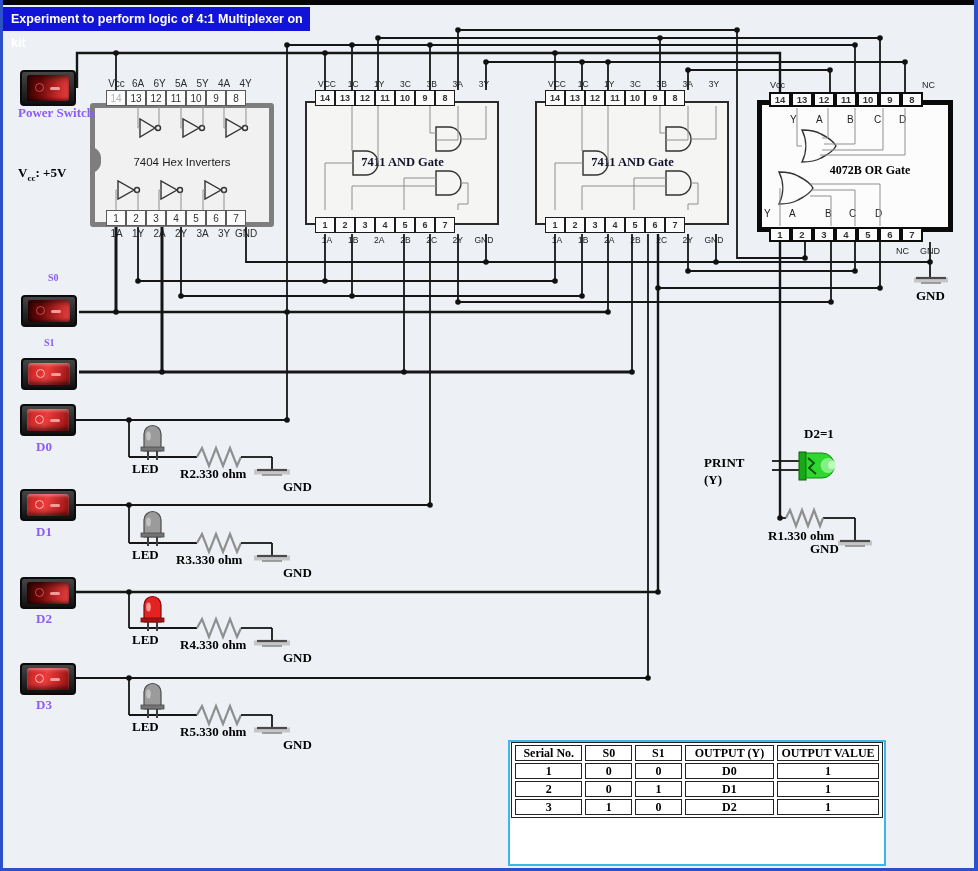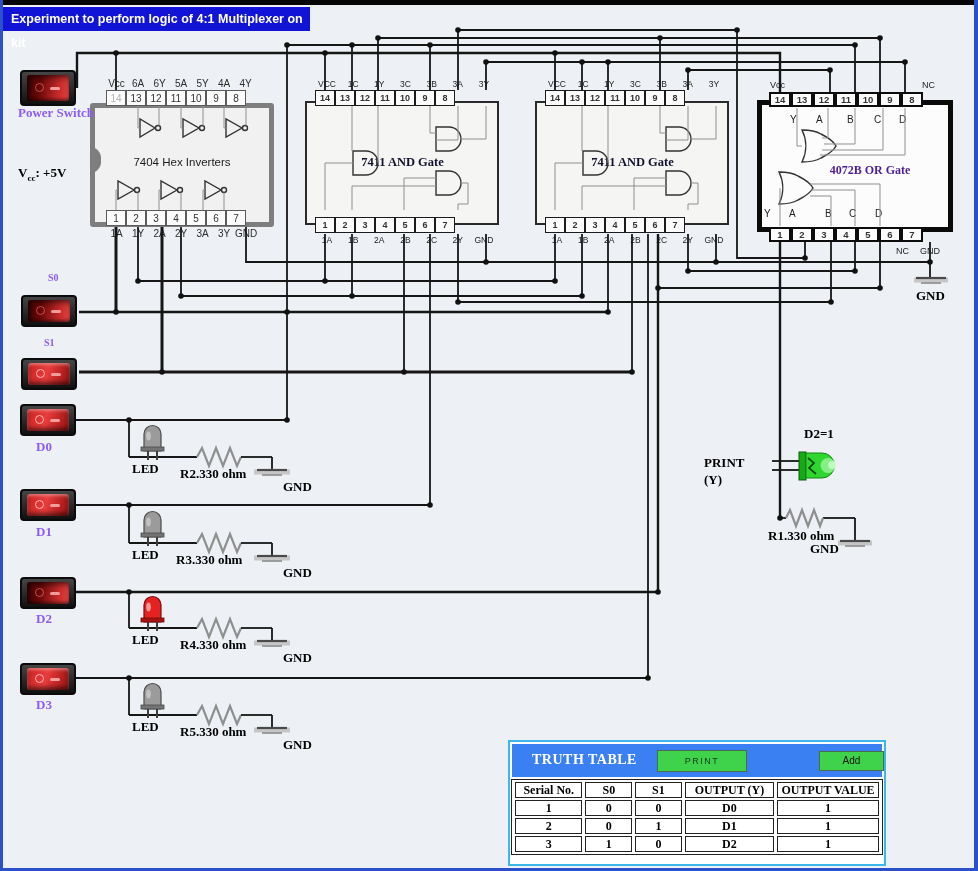--- a/index.html
+++ b/index.html
@@ -32,21 +32,21 @@
   .row7411 .pinbox{border-color:#1b1b1b;font-weight:bold;font-size:9px;}
   .row4072 .pinbox{width:22px;height:15px;border:2px solid #0c0c0c;font-weight:bold;font-size:9.5px;}
 
   .lblrow{position:absolute;display:flex;justify-content:space-between;z-index:3;}
   .piclbl{width:21px;text-align:center;font:10px "Liberation Sans",sans-serif;color:#2c2c2c;}
   .lblrow.small .piclbl{width:24px;font-size:8.5px;color:#222;}
 
   .ictitle{position:absolute;text-align:center;z-index:3;}
   .t7404{left:112px;top:156px;width:140px;font:11.5px "Liberation Sans",sans-serif;color:#1c1c1c;}
   .t7411{font:bold 12.5px "Liberation Serif",serif;color:#12122e;width:145px;top:155px;}
-  .t4072{left:814px;top:163px;width:112px;font:bold 12px "Liberation Serif",serif;color:#4c1d95;}
+  .t4072{left:814px;top:163px;width:112px;font:bold 12px "Liberation Serif",serif;color:#000000;}
 
   .abslbl{position:absolute;z-index:6;}
   .icmini{font:9px "Liberation Sans",sans-serif;color:#222;}
   .gateletter{font:10px "Liberation Sans",sans-serif;color:#222;z-index:3;position:absolute;}
 
   .bluelbl{color:#8b5cf6;font:bold 13px "Liberation Serif",serif;text-align:center;}
   .bluelbl.sm{font-size:10px;}
   .blklbl{color:#000;font:bold 13px "Liberation Serif",serif;}
 
   
@@ -579,25 +579,20 @@
     <g>
       <rect x="799" y="452" width="7" height="28" fill="#17a817" stroke="#0b5e0b" stroke-width="1"></rect>
       <path d="M806,453 h16 a12.5,12.5 0 0 1 0,25 h-16 z" fill="#2fd62f" stroke="#108810" stroke-width="1"></path>
       <circle cx="828" cy="465.5" r="7.5" fill="#93f593" opacity="0.85"></circle>
       <circle cx="832" cy="465" r="4" fill="#c4ffc4" opacity="0.9"></circle>
       <path d="M808,458 l6,5 l-5,5 l7,6" stroke="#0a4f0a" stroke-width="1.8" fill="none"></path>
     </g>
   </svg>
 
   <div class="ttpanel">
-    <div class="tthead">
-      <span class="tttitle">TRUTH TABLE</span>
-      <div class="btn print">PRINT</div>
-      <div class="btn add">Add</div>
-    </div>
     <table class="tt">
       <thead>
         <tr>
             <th>Serial No.</th>
             <th>S0</th>
             <th>S1</th>
             <th>OUTPUT (Y)</th>
             <th>OUTPUT VALUE</th>
           </tr>
       </thead>

